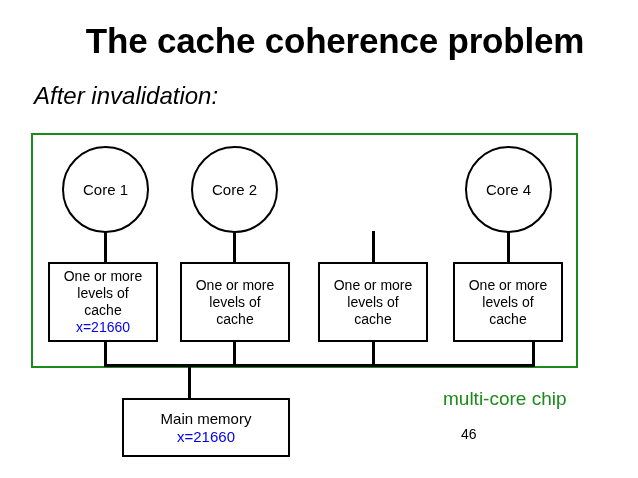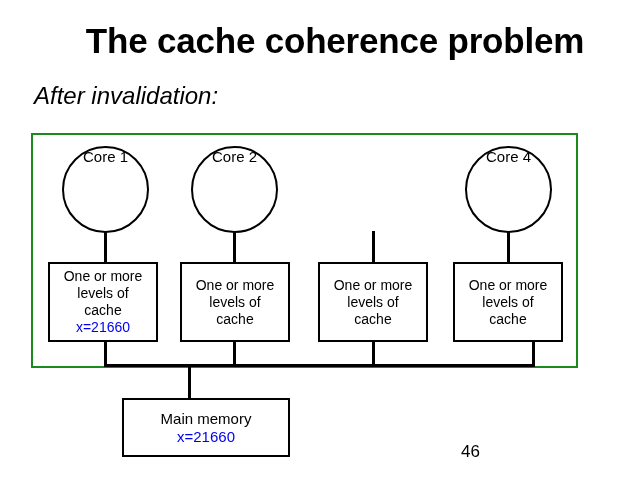--- a/index.html
+++ b/index.html
@@ -68,20 +68,21 @@
   .core-circle {
     position: absolute;
     width: 87px;
     height: 87px;
     top: 146px;
     border: 2.5px solid #000000;
     border-radius: 50%;
     box-sizing: border-box;
     background: #ffffff;
     display: flex;
+    align-items: center;
     justify-content: center;
     font-size: 15px;
     line-height: 18px;
     white-space: nowrap;
   }
   #core-circle-1 { left: 62px; }
   #core-circle-2 { left: 191px; }
   #core-circle-3 { left: 330px; }
   #core-circle-4 { left: 465px; }
 
@@ -178,22 +179,22 @@
   #main-memory-box .mem-value {
     display: block;
     color: #0000ee;
     white-space: nowrap;
   }
 
   
   #slide-number {
     position: absolute;
     left: 461px;
-    top: 442px;
-    font-size: 17px;
+    top: 424px;
+    font-size: 14px;
     line-height: 20px;
     white-space: nowrap;
   }
 </style>
 </head>
 <body>
 
 <div id="slide">
 
   <div id="slide-title">The cache coherence problem</div>
@@ -247,16 +248,17 @@
   <div class="bus-stub" id="bus-stub-3"></div>
   <div class="bus-stub" id="bus-stub-4"></div>
   <div id="bus-line"></div>
   <div id="bus-memory-link"></div>
 
   <div id="main-memory-box">
     <span class="mem-line">Main memory</span>
     <span class="mem-value">x=21660</span>
   </div>
 
+  <div id="chip-label">multi-core chip</div>
 
   <div id="slide-number">46</div>
 
 </div>
 
 </body></html>

